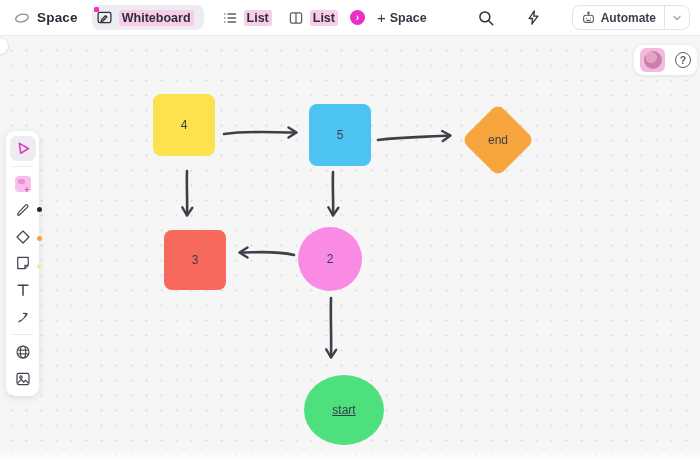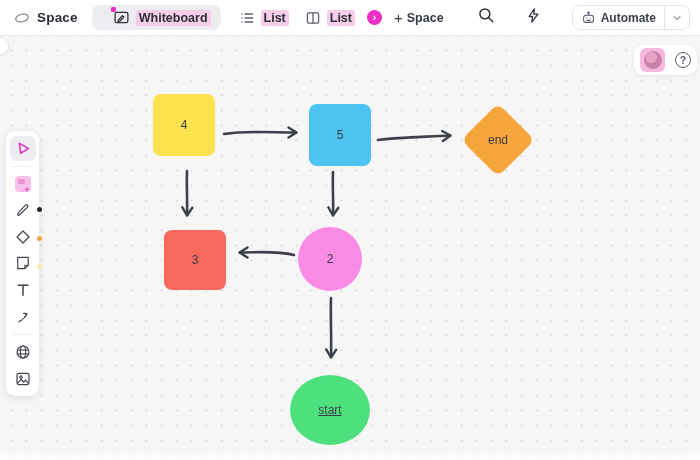--- a/index.html
+++ b/index.html
@@ -8,33 +8,33 @@
   body { font-family:"Liberation Sans", sans-serif; background:#fff; overflow:hidden; }
   .app { position:relative; width:700px; height:412px; background:#fff; }
 
   
   .header { position:relative; display:flex; align-items:center; height:36px; background:#fff;
             border-bottom:1px solid #e9e9ee; padding:0 10px 0 14px; }
   .space-group { display:flex; align-items:center; gap:7px; }
   .space-icon { width:16px; height:12px; }
   .space-label { font-size:13.5px; font-weight:700; color:#292d36; letter-spacing:.2px; }
   .tab { display:flex; align-items:center; gap:6px; cursor:pointer; }
-  .tab-pill { margin-left:14px; background:#ececf1; border-radius:8px; padding:4px 10px 4px 21px; }
+  .tab-pill { margin-left:14px; background:#ececf1; border-radius:8px; padding:4px 10px 4px 4px; }
   .hl { background:#f8cdea; border-radius:2px; padding:1px 3px; font-size:12.5px; font-weight:700; color:#2b2f38; }
   .tab-plain { margin-left:18px; }
   .tab-plain .hl { font-weight:600; }
   .wb-iconwrap { position:relative; width:17px; height:17px; }
   .wb-dot { position:absolute; left:-2px; top:-2px; width:5px; height:5px; border-radius:1.5px; background:#f02dc8; }
   .overflow-badge { margin-left:12px; width:15px; height:15px; border-radius:50%; background:#ec2ec6;
                     color:#fff; display:flex; align-items:center; justify-content:center;
                     font-size:10px; font-weight:700; padding-bottom:1px; cursor:pointer; }
   .add-view { margin-left:12px; display:flex; align-items:center; gap:4px; font-size:12.5px;
               font-weight:600; color:#343943; cursor:pointer; }
   .add-view .plus { font-size:15px; font-weight:500; line-height:1; }
-  .header-right { margin-left:auto; display:flex; gap:28px; }
+  .header-right { margin-left:auto; display:flex; align-items:center; gap:28px; }
   .icon-btn { width:20px; height:20px; display:flex; align-items:center; justify-content:center; cursor:pointer; }
   .automate-btn { display:flex; align-items:center; height:25px; border:1px solid #e2e2e8;
                   border-radius:8px; padding:0 0 0 8px; cursor:pointer; background:#fff; }
   .automate-btn .label { font-size:12px; font-weight:600; color:#3c414b; margin:0 8px 0 5px; }
   .automate-btn .sep { width:1px; height:25px; background:#e2e2e8; }
   .automate-btn .chev { padding:0 6px; display:flex; align-items:center; }
 
   
   .canvas { position:relative; width:700px; height:424px; background:#f6f6f7;
             background-image:radial-gradient(circle, #e3e2e6 1.1px, rgba(0,0,0,0) 1.2px);
@@ -74,21 +74,21 @@
   
   .node { position:absolute; display:flex; align-items:center; justify-content:center;
           font-size:12px; color:#383e47; cursor:pointer; }
   .node-sq4   { left:153px; top:58px;  width:62px; height:62px; border-radius:8px; background:#fce24e; }
   .node-sq5   { left:309px; top:68px;  width:62px; height:62px; border-radius:8px; background:#4dc3f2; }
   .node-di    { left:472px; top:78px;  width:52px; height:52px; border-radius:8px; background:#f7a53d;
                 transform:rotate(45deg); }
   .node-di span { transform:rotate(-45deg); }
   .node-sq3   { left:164px; top:194px; width:62px; height:60px; border-radius:8px; background:#f8695d; }
   .node-ci2   { left:298px; top:191px; width:64px; height:64px; border-radius:50%; background:#f98be5; }
-  .node-el    { left:290px; top:339px; width:80px; height:70px; border-radius:50%; background:#4fe07e;text-decoration:underline; }
+  .node-el    { left:304px; top:339px; width:80px; height:70px; border-radius:50%; background:#4fe07e;text-decoration:underline; }
 
   .edges { position:absolute; left:0; top:0; width:700px; height:424px; pointer-events:none; }
   svg.ic { display:block; }
 </style>
 </head>
 <body>
 
 <div class="app">
 
   <div class="header">

